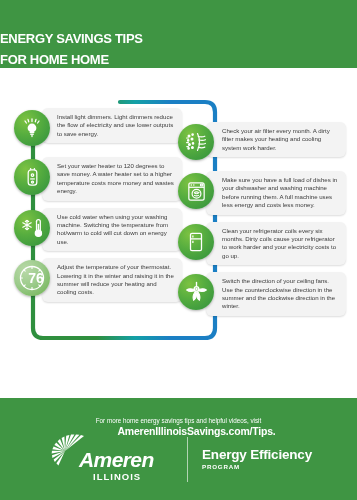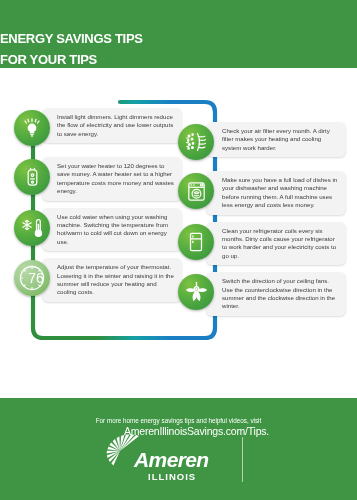--- a/index.html
+++ b/index.html
@@ -62,21 +62,21 @@
     background:radial-gradient(circle at 32% 28%,#7dc242 0%,#56ad3f 42%,#2f8f3e 100%);
     box-shadow:0 1px 2.5px rgba(0,0,0,.3);
     z-index:3;
     display:flex;align-items:center;justify-content:center;
   }
   .badge.pale{
     background:radial-gradient(circle at 32% 28%,#b9d9a8 0%,#9ccb8b 45%,#6bb04e 100%);
   }
   .badge svg{display:block;}
   .badge .num{
-    color:#ffffff;font-weight:normal;font-size:14px;font-family:"Liberation Sans",sans-serif;margin-left:8px;
+    color:#ffffff;font-weight:bold;font-size:14px;font-family:"Liberation Sans",sans-serif;margin-left:8px;
   }
 
   
   .footer-band{
     position:absolute;left:0;bottom:0;width:357px;height:120px;
     background:#3f9543;overflow:hidden;
   }
   .ftr-arc{
     position:absolute;left:-44px;width:445px;height:78px;border-radius:50%;
   }
@@ -85,21 +85,21 @@
   .fa3{top:-60px;border-top:1.2px solid #a9cfa0;opacity:.75;}
   .footer-cap{
     position:absolute;left:-40px;top:-42px;width:437px;height:60px;
     background:#ffffff;border-radius:50%/100% 100% 0 0;
   }
 
   .ftr-text{
     position:absolute;left:0;top:36px;width:357px;text-align:center;color:#ffffff;
   }
   .ftr-line1{font-size:6.3px;line-height:9px;}
-  .ftr-line2{font-size:10.5px;font-weight:normal;line-height:13px;letter-spacing:-0.2px;margin-left:36px;}
+  .ftr-line2{font-size:10.5px;font-weight:bold;line-height:13px;letter-spacing:-0.2px;margin-left:36px;}
 
   .logo-row{
     position:absolute;left:0;bottom:14px;width:357px;
     display:flex;align-items:center;justify-content:center;gap:0;
   }
   .ameren{position:relative;width:128px;height:54px;}
   .ameren .sun{position:absolute;left:6px;top:2px;}
   .ameren .word{
     position:absolute;left:34px;top:16px;
     color:#ffffff;font-weight:bold;font-style:italic;font-size:21px;
@@ -116,21 +116,21 @@
   .ee .t2{font-size:6.2px;font-weight:bold;letter-spacing:.8px;line-height:9px;}
 </style>
 </head>
 <body>
 
 <div class="poster">
 
   <div class="header-band">
     <div class="title">
       <span>ENERGY SAVINGS TIPS</span>
-      <span class="l2">FOR YOUR TIPS</span>
+      <span class="l2">FOR HOME HOME</span>
     </div>
     <div class="curve"></div>
     <div class="hdr-arc arc3"></div>
     <div class="hdr-arc arc2"></div>
     <div class="hdr-arc arc1"></div>
   </div>
 
   <svg class="path-svg" viewBox="0 0 357 268">
     <defs>
       <linearGradient id="pg" x1="0" y1="0" x2="1" y2="0">
@@ -329,16 +329,20 @@
             <path d="M3.8 28 L2.6 25.4 L14 17 Z"></path>
             <path d="M7.4 31.4 L5.4 29.2 L14 17 Z"></path>
           </g>
         </svg>
         <span class="word">Ameren</span>
         <span class="state">ILLINOIS</span>
       </div>
 
       <div class="divider"></div>
 
+      <div class="ee">
+        <div class="t1">Energy Efficiency</div>
+        <div class="t2">PROGRAM</div>
+      </div>
     </div>
   </div>
 
 </div>
 
 </body></html>

